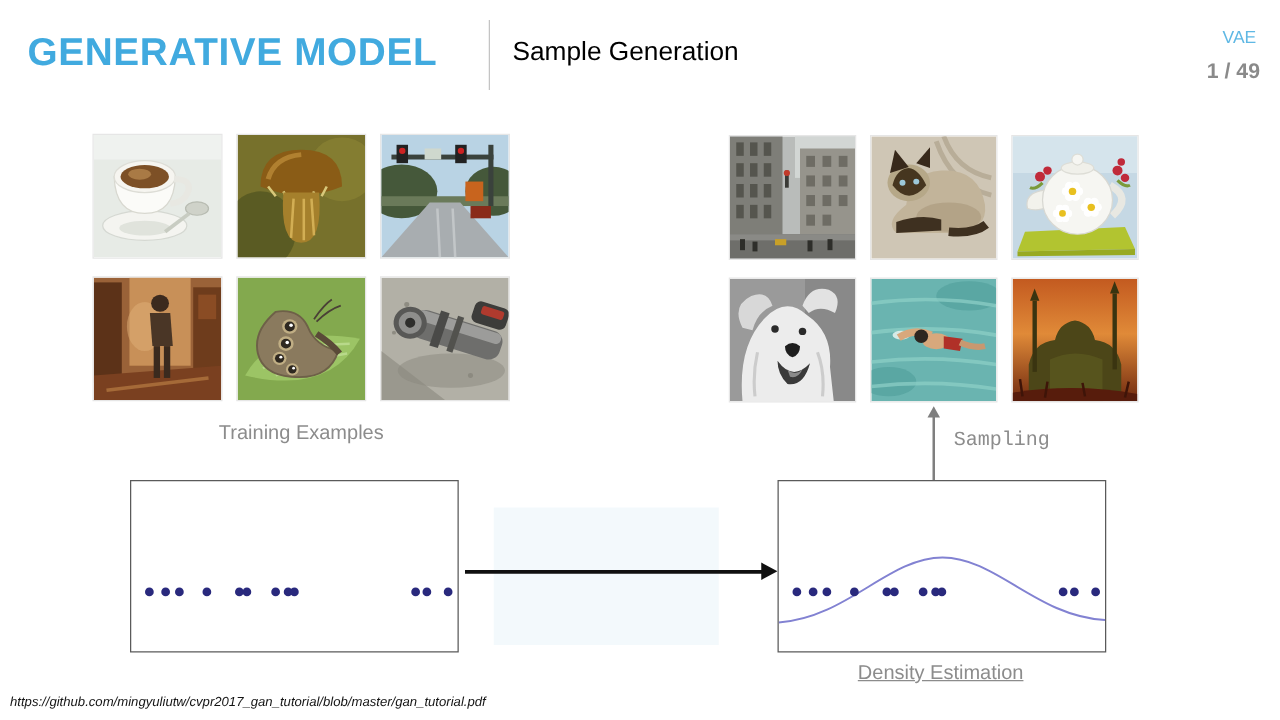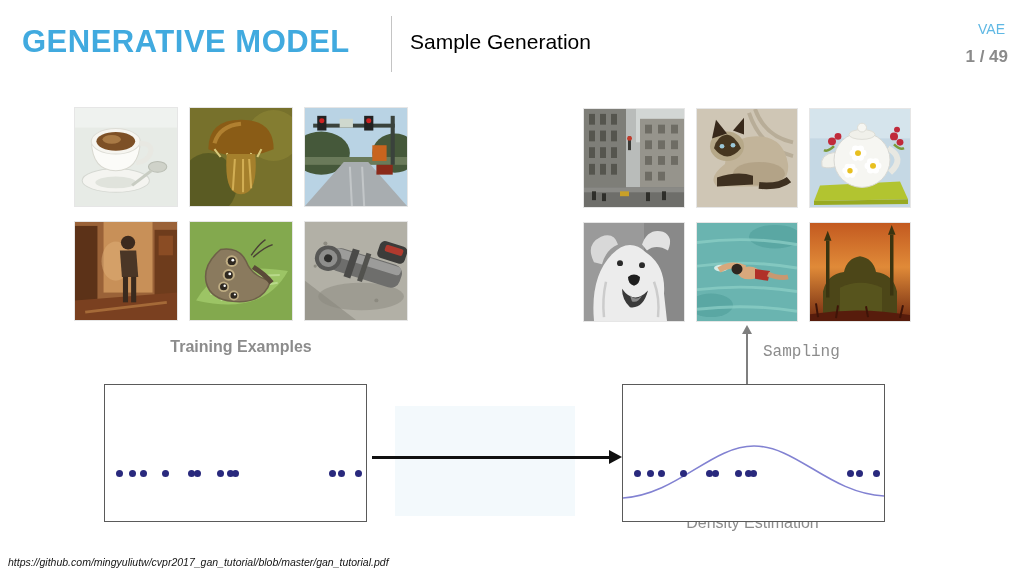--- a/index.html
+++ b/index.html
@@ -16,23 +16,23 @@
 
   
   .thumb-grid{position:absolute;display:grid;}
   .grid-left{left:74px;top:107px;grid-template-columns:repeat(3,104px);grid-auto-rows:100px;gap:14px 11px;}
   .grid-right{left:583px;top:108px;grid-template-columns:repeat(3,102px);grid-auto-rows:100px;gap:14px 11px;}
   .thumb{background:#fff;border:1px solid #e6e6e6;overflow:hidden;}
   .thumb svg{display:block;width:100%;height:100%;}
 
   
   .caption{position:absolute;font-size:16px;color:#8c8c8c;}
-  .cap-training{left:74px;top:338px;width:334px;text-align:center;font-weight:bold;}
+  .cap-training{left:74px;top:338px;width:334px;text-align:center;}
   .cap-sampling{left:763px;top:343px;font-family:Liberation Mono, monospace;}
-  .cap-density{left:622px;top:514px;width:261px;text-align:center;}
+  .cap-density{left:622px;top:530px;width:261px;text-align:center;text-decoration:underline;}
 
   
   .plot-box{position:absolute;width:261px;height:136px;background:#fff;border:1px solid #5a5a5a;}
   .box-left{left:104px;top:384px;}
   .box-right{left:622px;top:384px;}
   .dot{position:absolute;width:7px;height:7px;border-radius:50%;background:#29297D;}
   .curve-svg{position:absolute;left:0;top:0;}
 
   
   .faint-rect{position:absolute;left:395px;top:406px;width:180px;height:110px;

